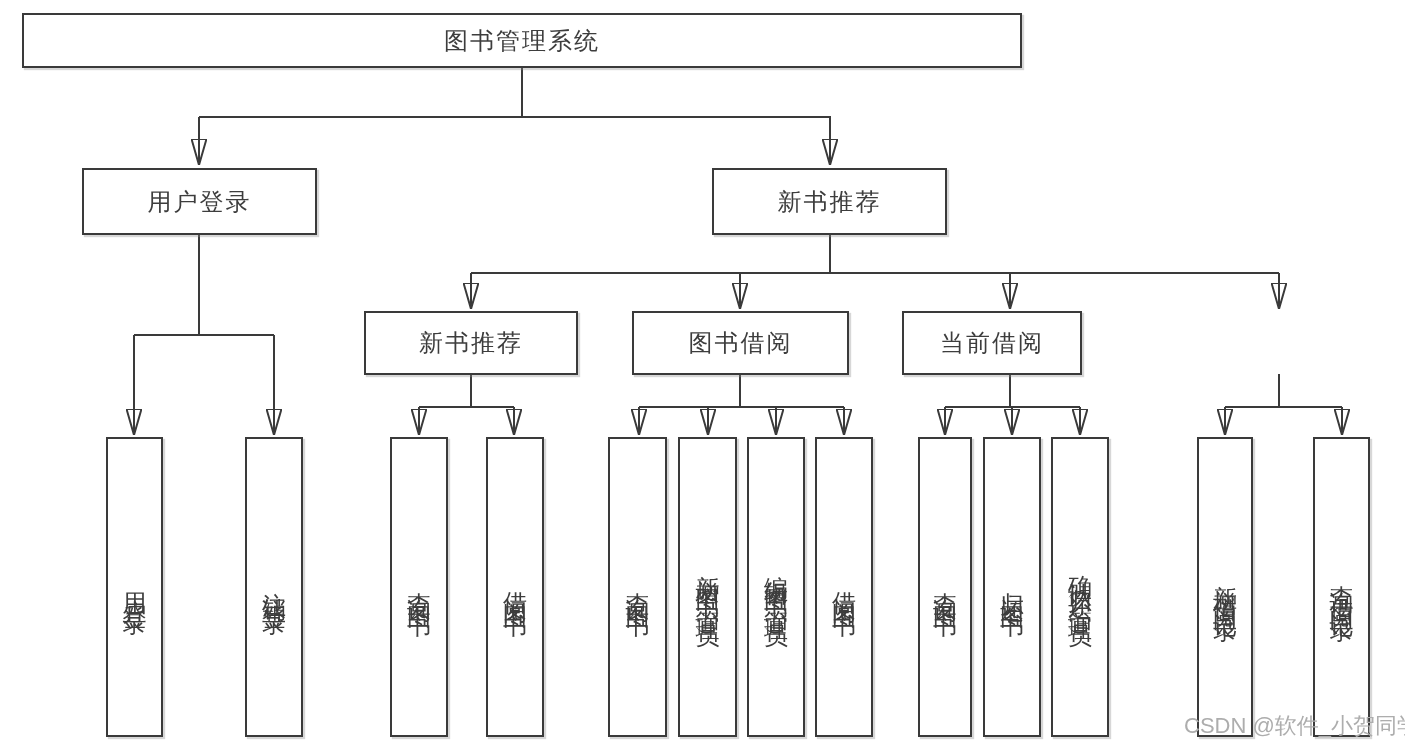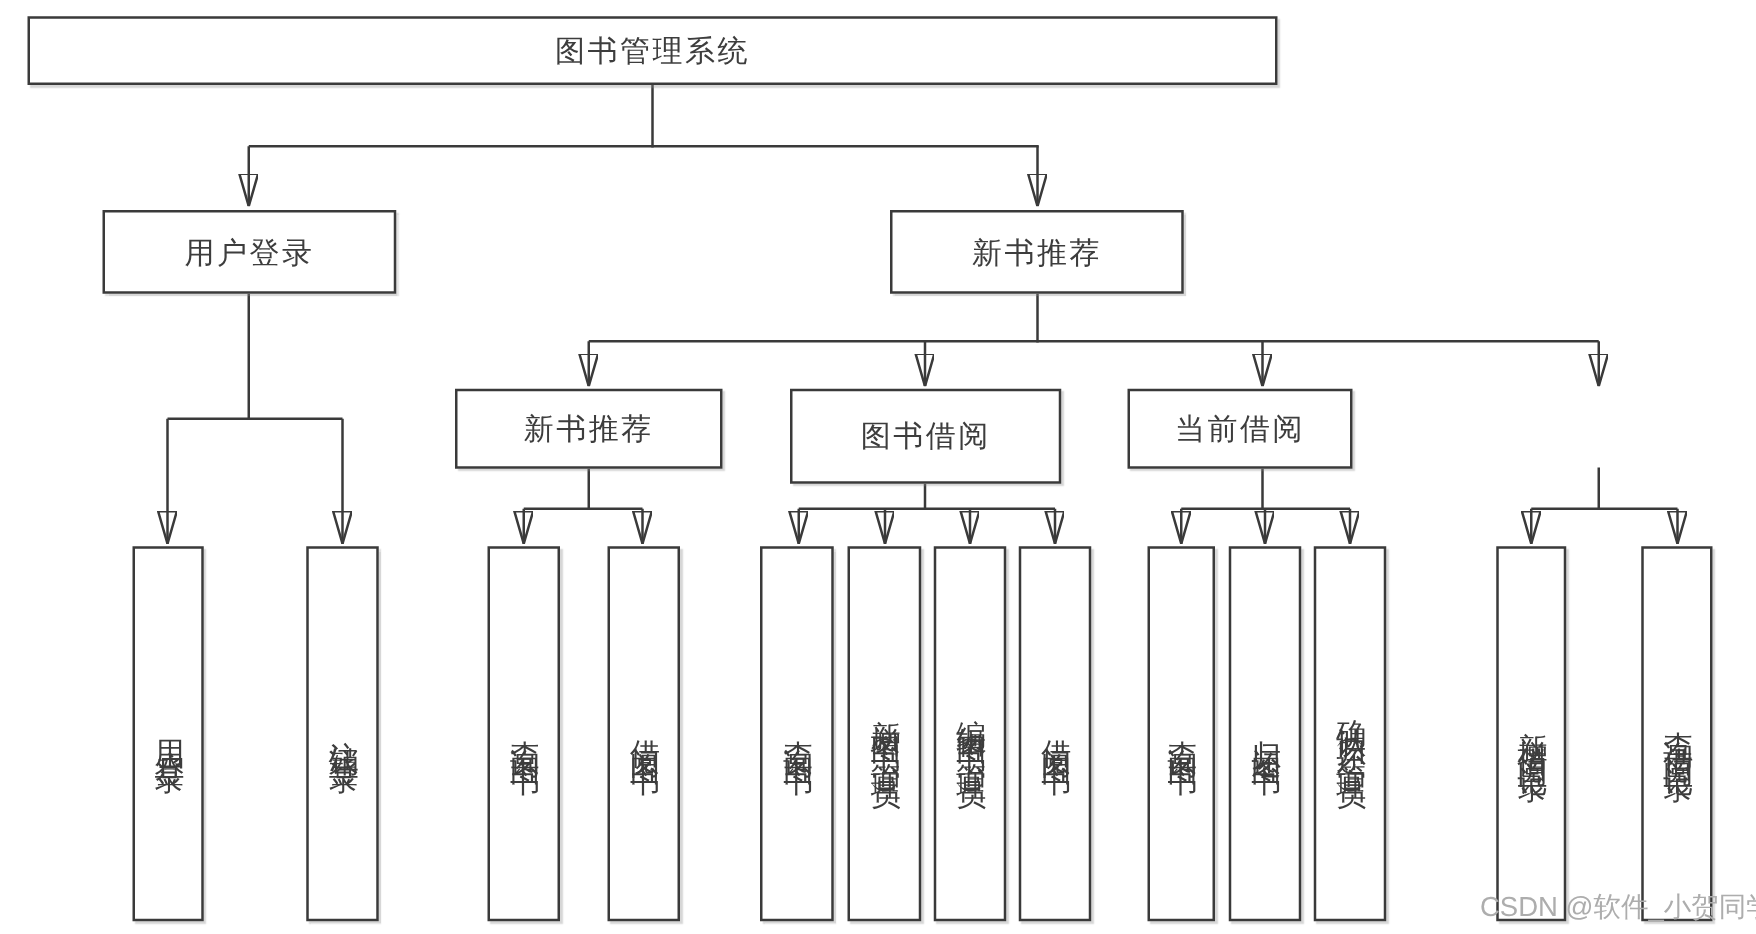--- a/index.html
+++ b/index.html
@@ -119,21 +119,21 @@
   <div class="box" style="left:82px;top:168px;width:235px;height:67px">
     <span class="htext">用户登录</span>
   </div>
   <div class="box" style="left:712px;top:168px;width:235px;height:67px">
     <span class="htext">新书推荐</span>
   </div>
 
   <div class="box" style="left:364px;top:311px;width:214px;height:64px">
     <span class="htext">新书推荐</span>
   </div>
-  <div class="box" style="left:632px;top:311px;width:217px;height:76px">
+  <div class="box" style="left:632px;top:311px;width:217px;height:64px">
     <span class="htext">图书借阅</span>
   </div>
   <div class="box" style="left:902px;top:311px;width:180px;height:64px">
     <span class="htext">当前借阅</span>
   </div>
 
   <div class="box" style="left:106px;top:437px;width:57px;height:300px">
     <span class="vtext">用户登录</span>
   </div>
   <div class="box" style="left:245px;top:437px;width:58px;height:300px">

